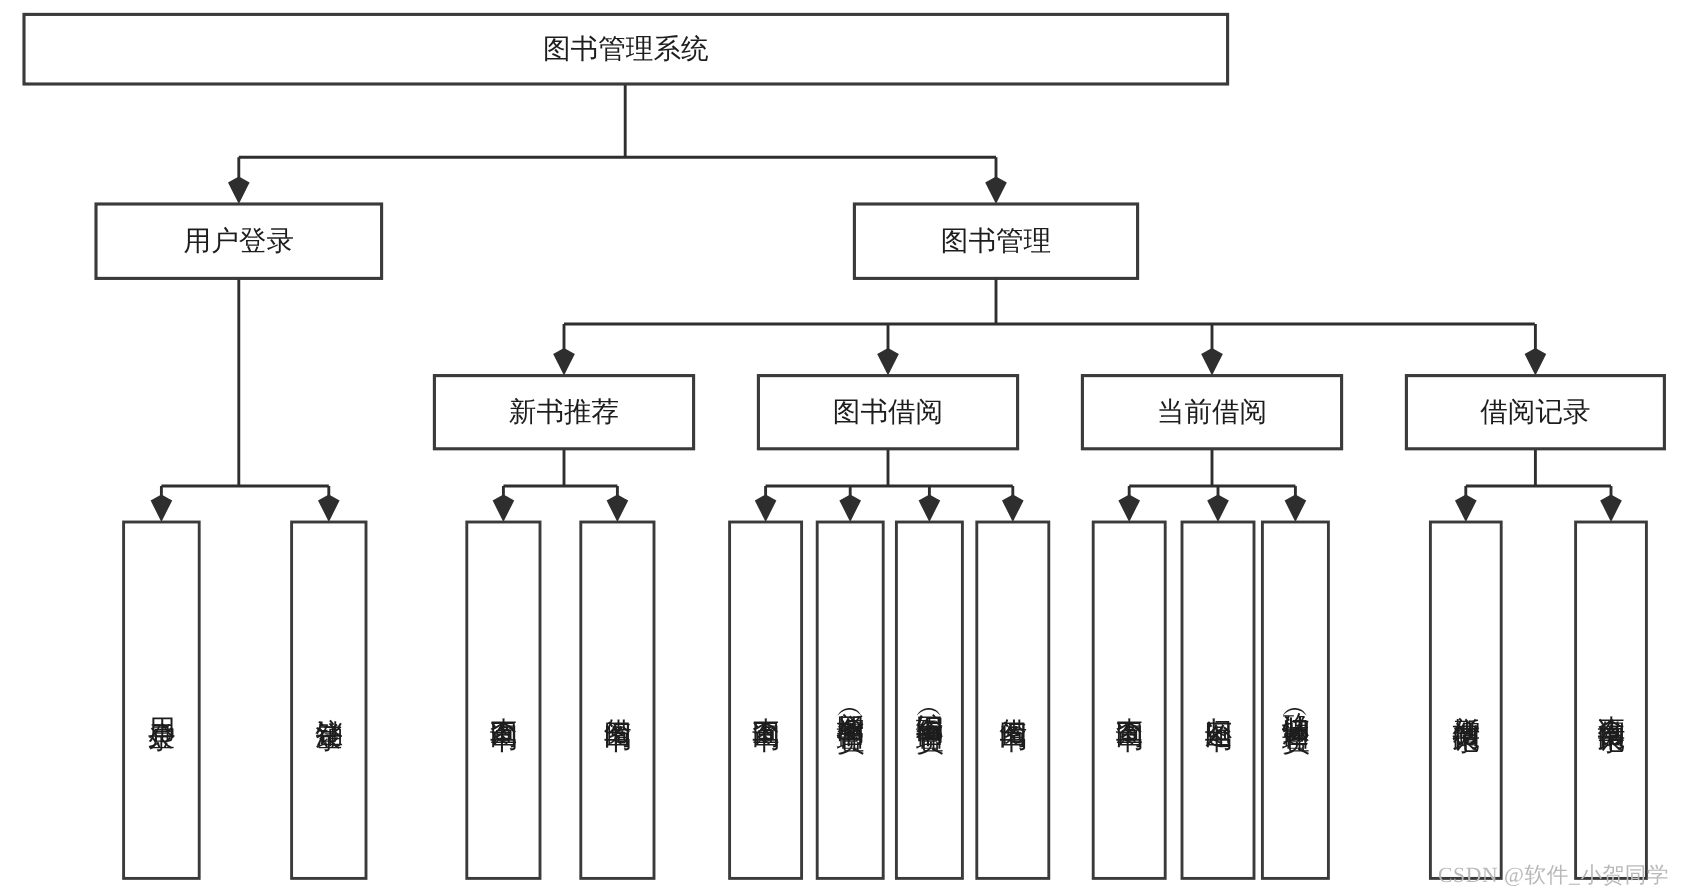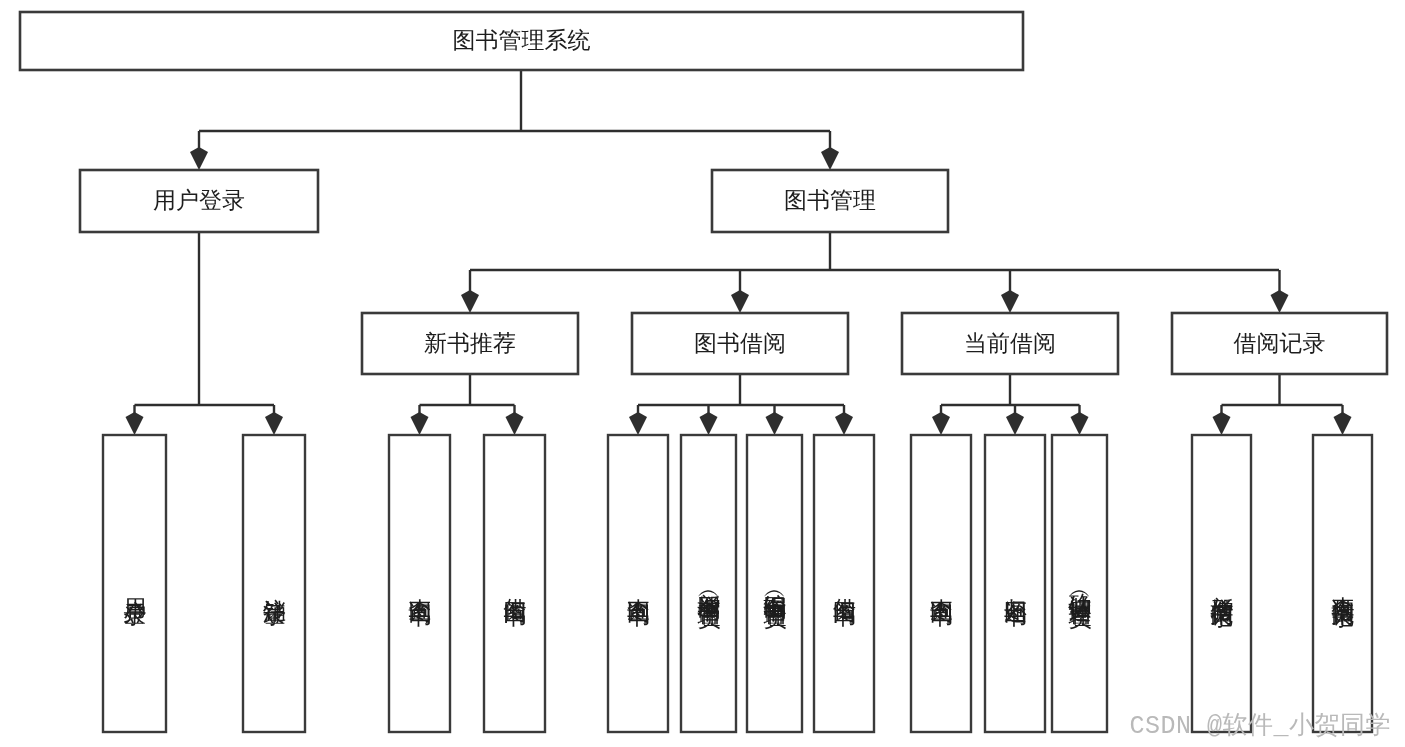--- a/index.html
+++ b/index.html
@@ -63,22 +63,22 @@
     line-height: 1.12;
     letter-spacing: 2px;
     color: #1d1d1d;
     white-space: nowrap;
     pointer-events: none;
   }
   .watermark {
     position: absolute;
     right: 14px;
     bottom: 6px;
-    font-family: Liberation Mono, monospace;
-    font-size: 25px;
+    font-family: Liberation Serif, serif;
+    font-size: 18px;
     color: #b9b9b9;
     letter-spacing: 0.5px;
     user-select: none;
   }
 </style>
 </head>
 <body>
 
 <div id="diagram-root">
   <svg class="flow" viewBox="0 0 1405 747" xmlns="http://www.w3.org/2000/svg">

